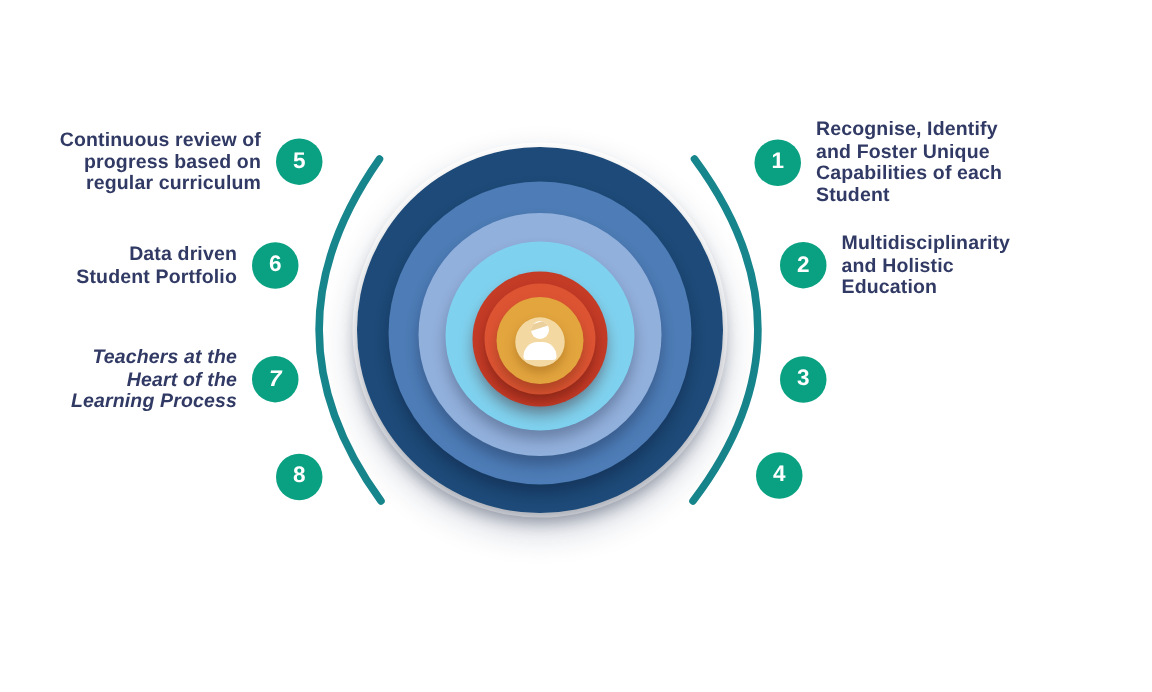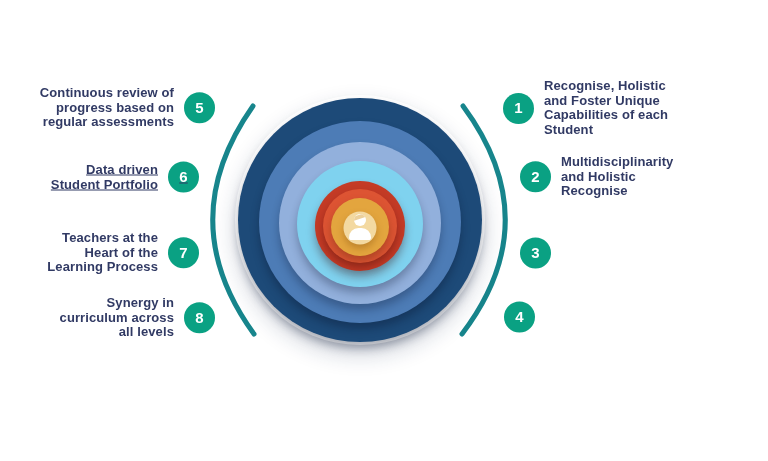--- a/index.html
+++ b/index.html
@@ -38,22 +38,22 @@
   .badge{
     width:31px;height:31px;border-radius:50%;flex:0 0 31px;
     display:flex;align-items:center;justify-content:center;
     color:#ffffff;font-size:15px;font-weight:700;
   }
   .i1{left:503px;top:108px;}
   .i2{left:520px;top:177px;}
   .i3{left:520px;top:253px;}
   .i4{left:504px;top:317px;}
   .i5{right:553px;top:108px;}
-  .i6{right:569px;top:177px;text-decoration:underline;}
-  .i7{right:569px;top:253px;}
+  .i6{right:569px;top:177px;}
+  .i7{right:569px;top:253px;font-style:italic;}
   .i8{right:553px;top:318px;}
 </style>
 </head>
 <body>
 
 <div class="canvas">
 
   <svg class="arcs" viewBox="0 0 768 461">
     <path class="arc" d="M253 106 Q172 221 254 334" stroke="#17858c"></path>
     <path class="arc" d="M463 106 Q548 221 462 334" stroke="#17858c"></path>
@@ -72,55 +72,52 @@
     <div class="person">
       <div class="p-head">
           <div class="p-hair"></div>
         </div>
       <div class="p-body"></div>
     </div>
   </div>
 
   <div class="item right i1">
     <div class="badge" style="background: rgb(10, 161, 131);">1</div>
-    <div class="text">Recognise, Holistic
+    <div class="text">Recognise, Identify
 and Foster Unique
 Capabilities of each
 Student</div>
   </div>
   <div class="item right i2">
     <div class="badge" style="background: rgb(10, 161, 131);">2</div>
     <div class="text">Multidisciplinarity
 and Holistic
-Recognise</div>
+Education</div>
   </div>
   <div class="item right i3">
     <div class="badge" style="background: rgb(10, 161, 131);">3</div>
   </div>
   <div class="item right i4">
     <div class="badge" style="background: rgb(10, 161, 131);">4</div>
   </div>
 
   <div class="item left i5">
     <div class="text">Continuous review of
 progress based on
-regular assessments</div>
+regular curriculum</div>
     <div class="badge" style="background: rgb(10, 161, 131);">5</div>
   </div>
   <div class="item left i6">
     <div class="text">Data driven
 Student Portfolio</div>
     <div class="badge" style="background: rgb(10, 161, 131);">6</div>
   </div>
   <div class="item left i7">
     <div class="text">Teachers at the
 Heart of the
 Learning Process</div>
     <div class="badge" style="background: rgb(10, 161, 131);">7</div>
   </div>
   <div class="item left i8">
-    <div class="text">Synergy in
-curriculum across
-all levels</div>
     <div class="badge" style="background: rgb(10, 161, 131);">8</div>
   </div>
 
 </div>
 
 </body></html>

